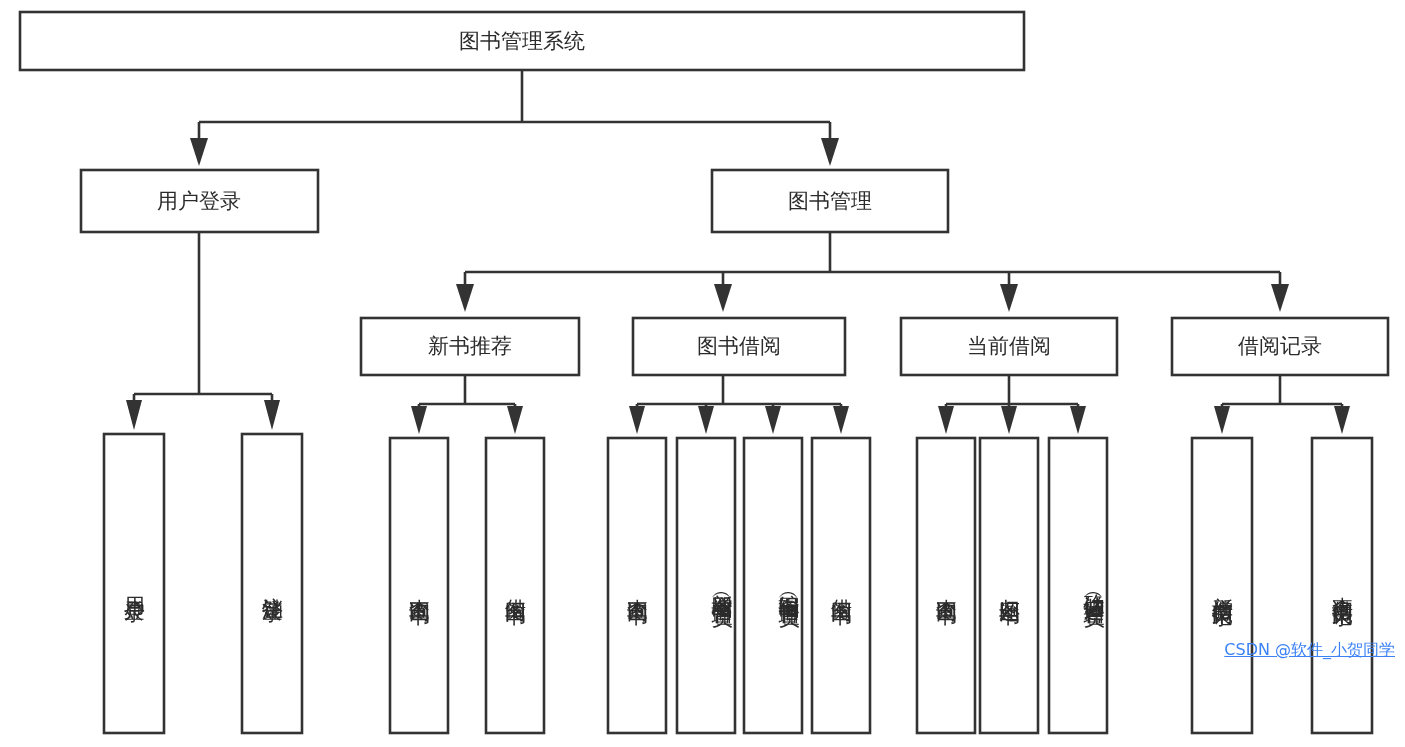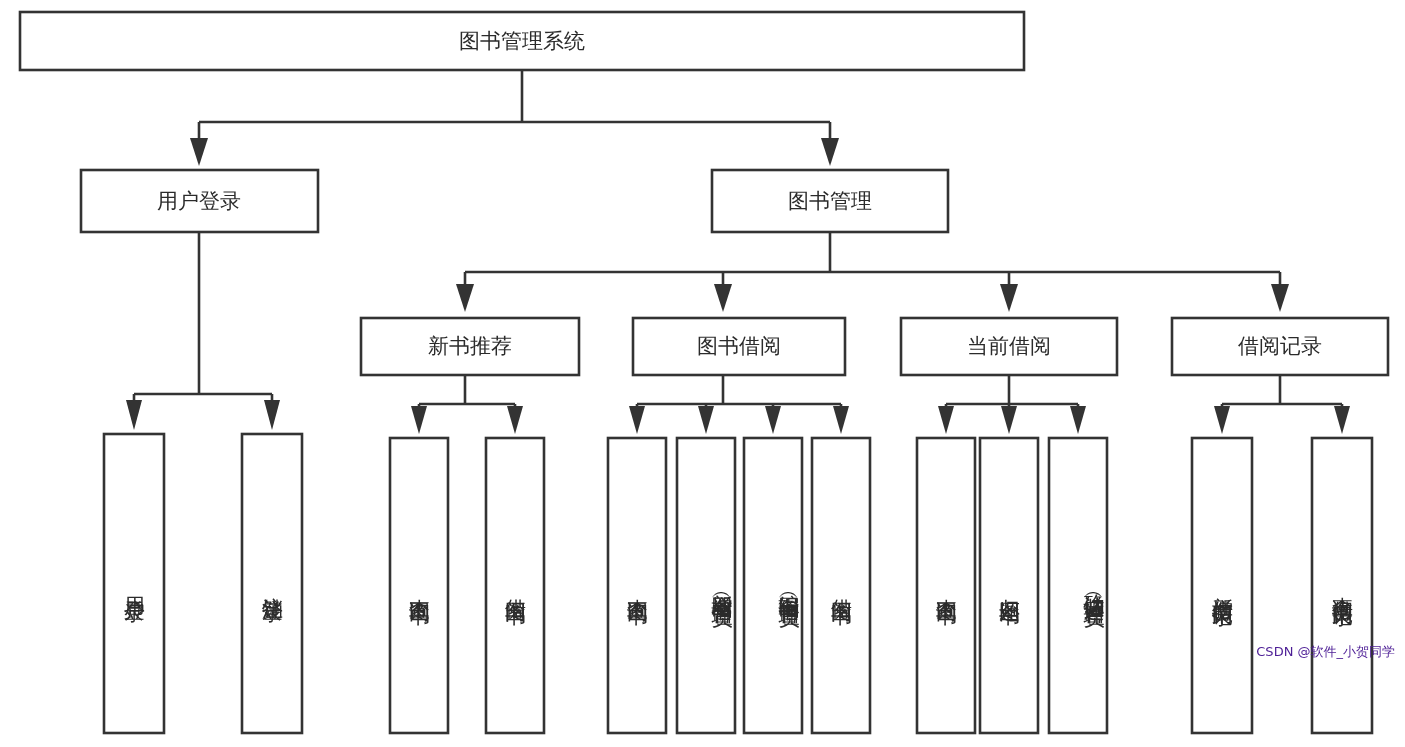--- a/index.html
+++ b/index.html
@@ -63,24 +63,25 @@
     color: #2b2b2b;
     letter-spacing: 2px;
     white-space: nowrap;
     pointer-events: none;
   }
   .watermark {
     position: absolute;
     right: 10px;
     bottom: 6px;
     font-family: "DejaVu Sans", "Liberation Sans", sans-serif;
-    font-size: 13px;
-    color: #4c1d95;
+    font-size: 16px;
+    color: #3b82f6;
     white-space: nowrap;
     user-select: none;
+    text-decoration: underline;
   }
 </style>
 </head>
 <body>
 
 <div id="diagram-root">
 
   <svg class="diagram-canvas" viewBox="0 0 1405 747" xmlns="http://www.w3.org/2000/svg">
 
     <g>

